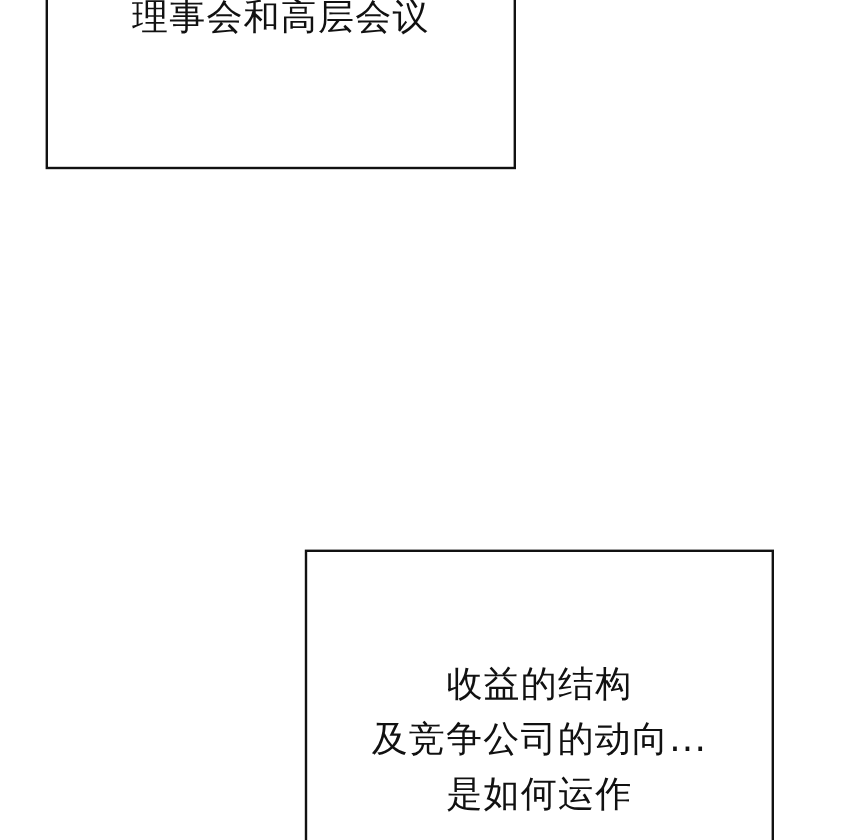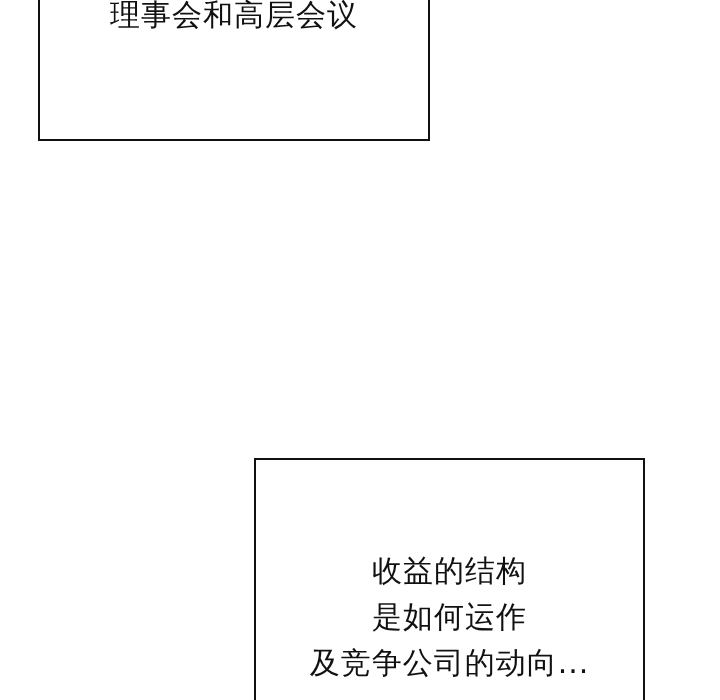--- a/index.html
+++ b/index.html
@@ -60,18 +60,18 @@
 
   <div id="box-1" class="caption-box">
     <div class="caption-text">
       <span class="caption-line">理事会和高层会议</span>
     </div>
   </div>
 
   <div id="box-2" class="caption-box">
     <div class="caption-text">
       <span class="caption-line">收益的结构</span>
+      <span class="caption-line">及竞争公司的动向...</span>
       <span class="caption-line">是如何运作</span>
-      <span class="caption-line">及竞争公司的动向...</span>
     </div>
   </div>
 
 </div>
 
 </body></html>

